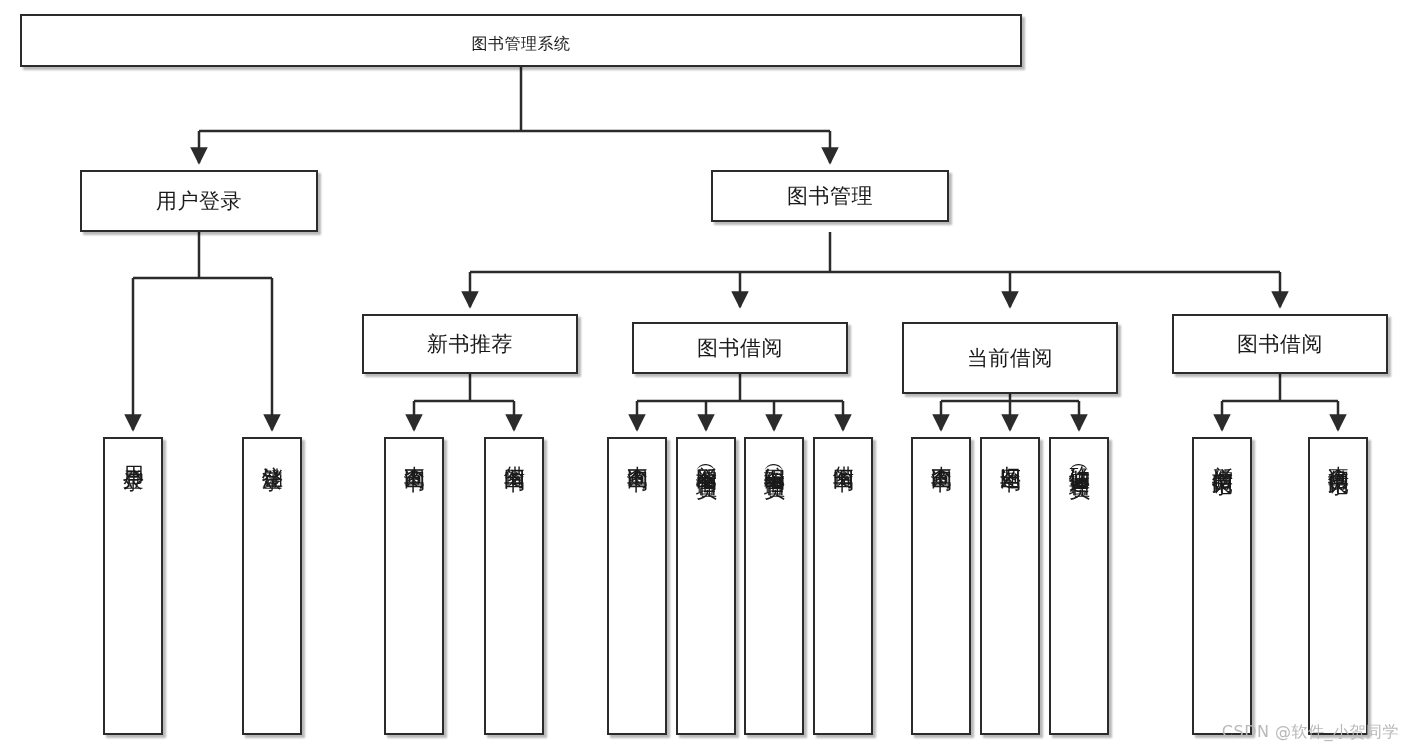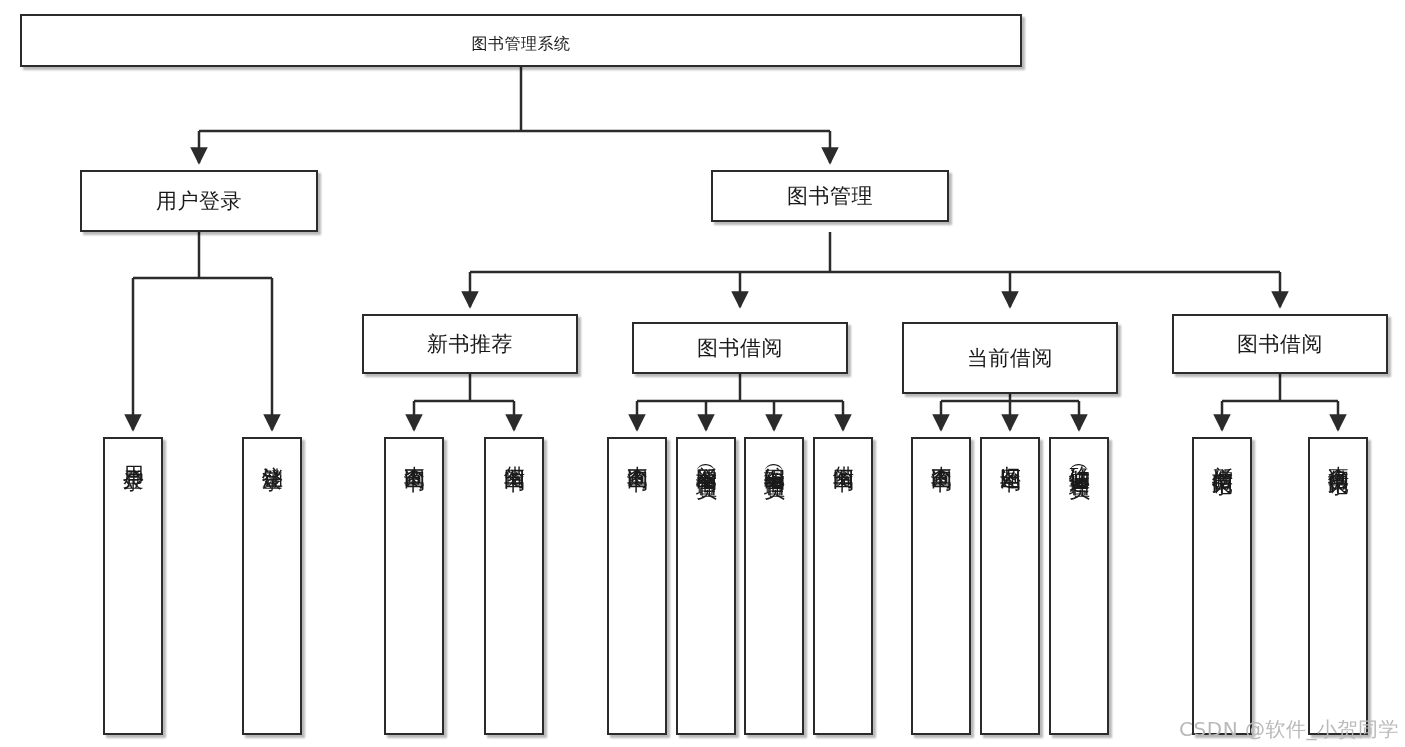--- a/index.html
+++ b/index.html
@@ -56,21 +56,21 @@
     text-orientation: upright;
     font-size: 21px;
     line-height: 1.0;
     letter-spacing: 2px;
     white-space: nowrap;
   }
   .watermark {
     position: absolute;
     right: 6px;
     bottom: 4px;
-    font-size: 20px;
+    font-size: 16px;
     color: #b9b9b9;
     white-space: nowrap;
     letter-spacing: 0.5px;
   }
 </style>
 </head>
 <body>
 
 <div id="canvas">
 

